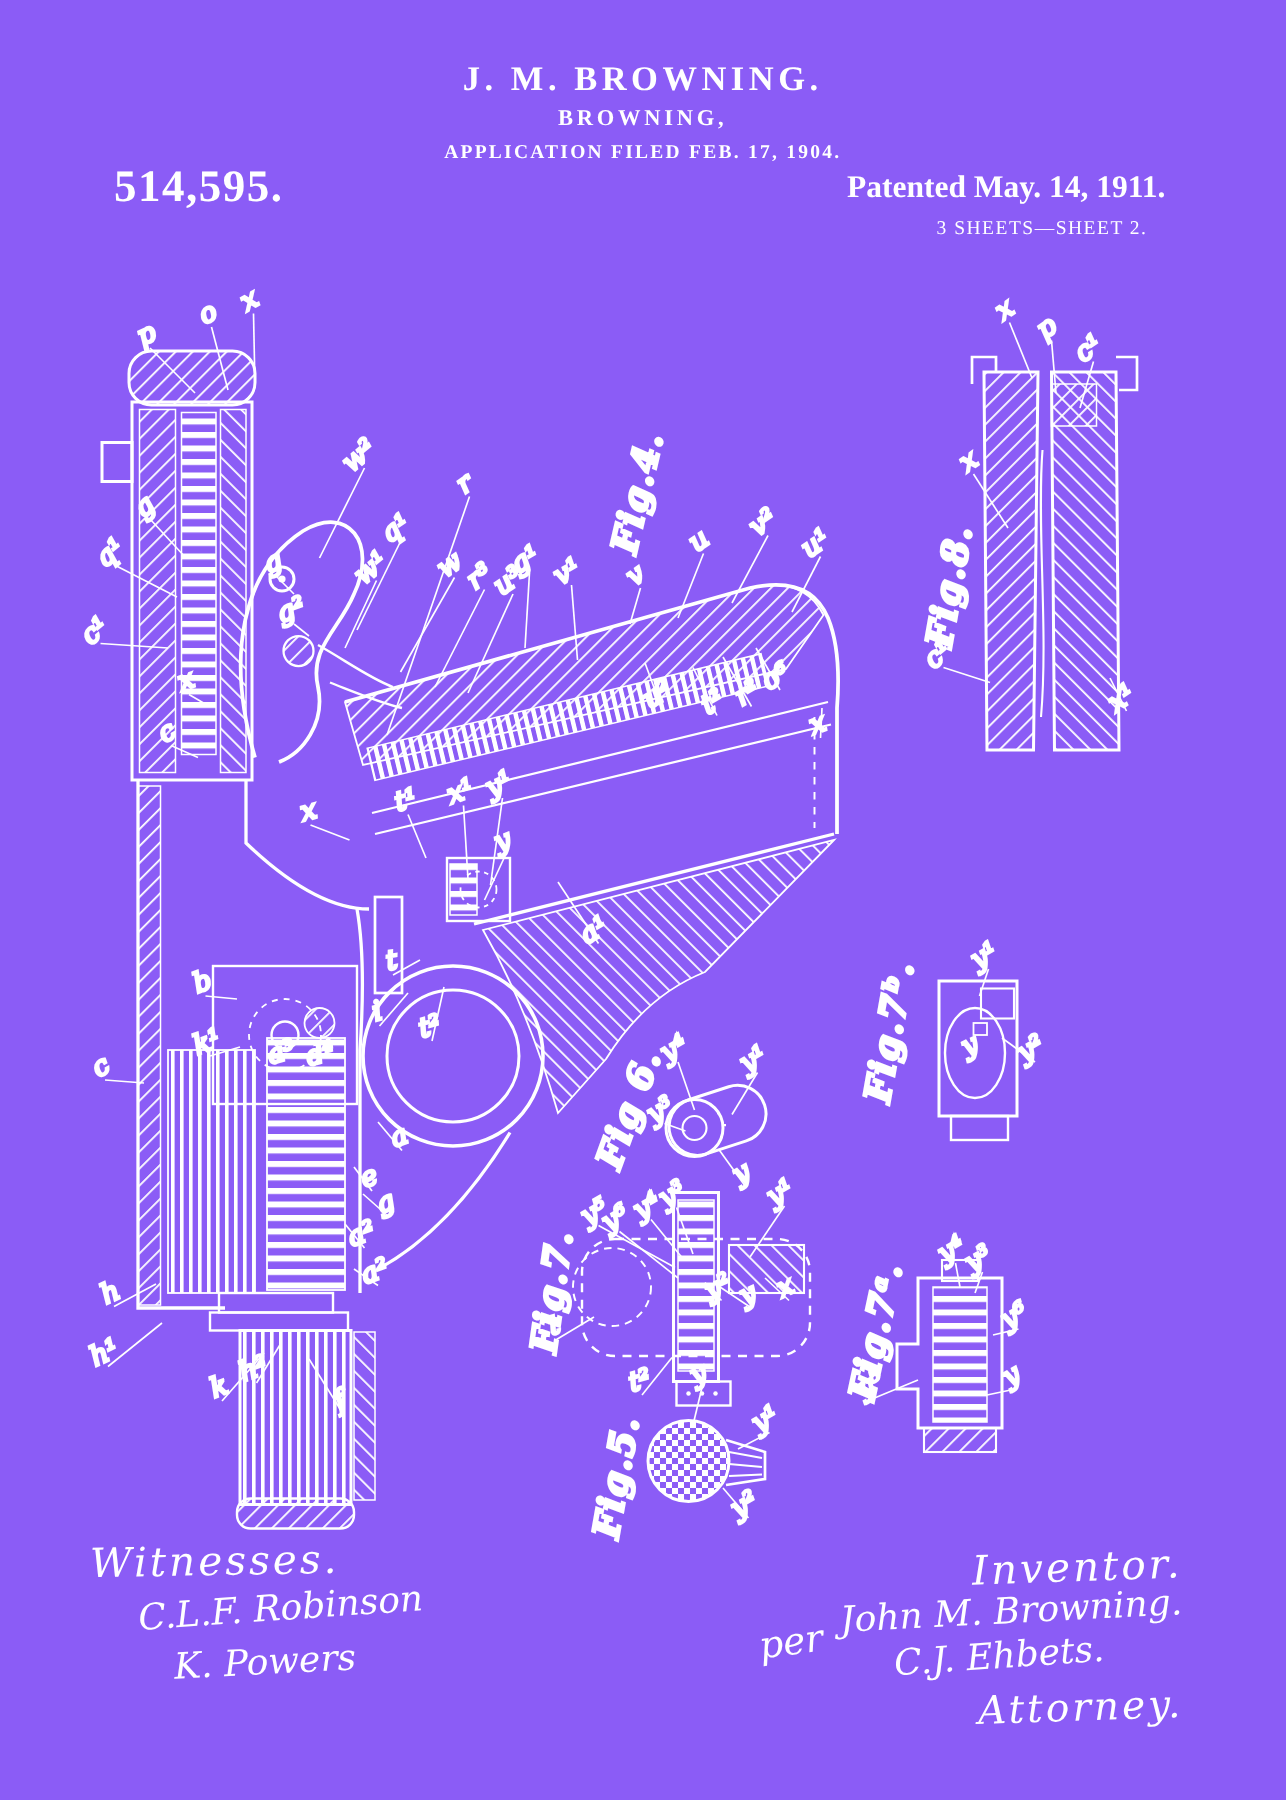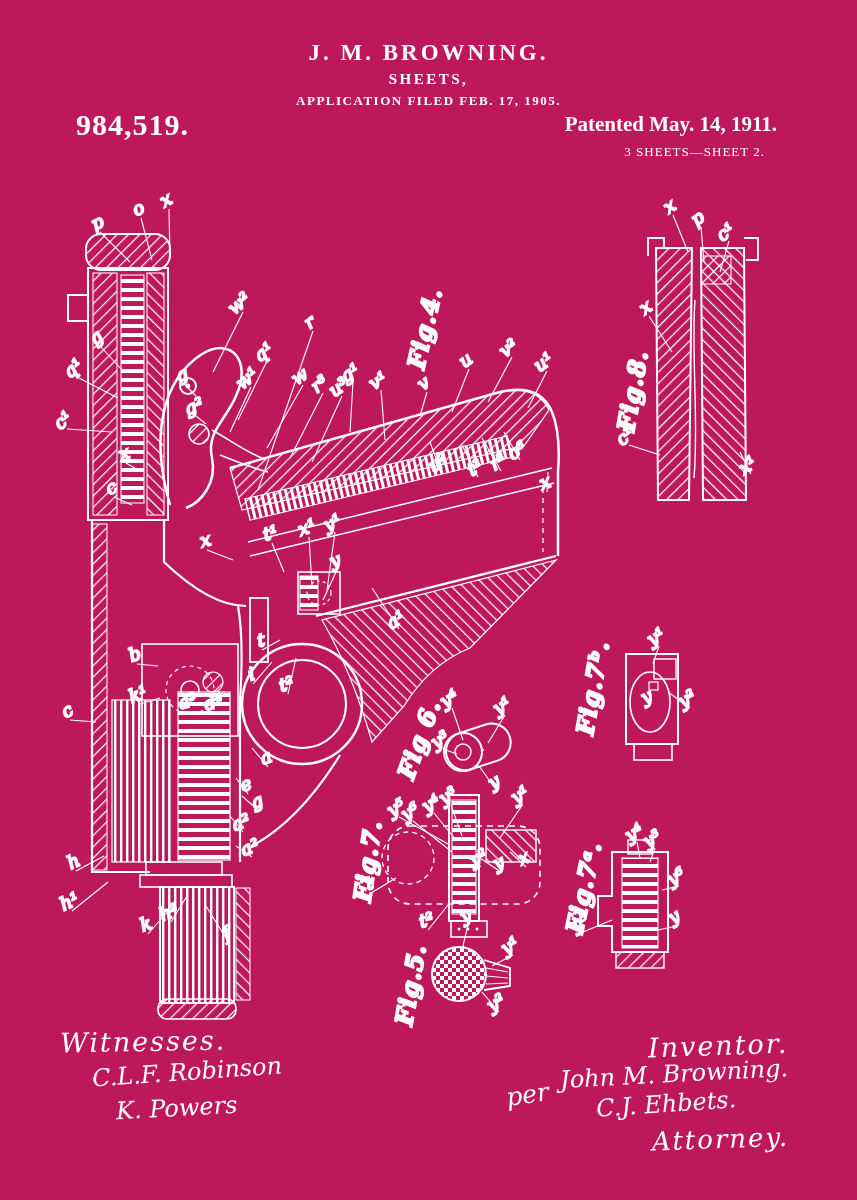--- a/index.html
+++ b/index.html
@@ -1,16 +1,16 @@
 <!DOCTYPE html>
 <html><head>
 <meta charset="utf-8">
 <style>
   html,body{margin:0;padding:0;background:#000;}
-  .sheet{position:relative;width:857px;height:1200px;background:#be185d;color:#fff;
+  .sheet{position:relative;width:857px;height:1200px;background:#8b5cf6;color:#fff;
          font-family:"Liberation Serif",serif;overflow:hidden;}
   .hdr{position:absolute;left:0;right:0;text-align:center;font-weight:bold;white-space:nowrap;}
   .hdr-inventor{top:40px;font-size:23px;letter-spacing:3px;}
   .hdr-title{top:71px;font-size:15px;letter-spacing:2.5px;}
   .hdr-app{top:93px;font-size:13px;letter-spacing:1.5px;}
   .patent-number{position:absolute;left:76px;top:108px;font-size:30px;font-weight:bold;letter-spacing:1px;}
   .patented{position:absolute;right:80px;top:112px;font-size:21px;font-weight:bold;}
   .sheet-info{position:absolute;right:92px;top:144px;font-size:13px;font-weight:normal;letter-spacing:1px;}
   .sig{position:absolute;font-family:"DejaVu Serif",serif;font-style:italic;white-space:nowrap;}
   .sig-witnesses{left:60px;top:1026px;font-size:27px;letter-spacing:2px;transform:rotate(-1deg);}
@@ -25,24 +25,24 @@
   .part-label{font:italic 18px "DejaVu Serif",serif;fill:#fff;text-anchor:middle;}
   .figure-label{font:italic bold 24px "DejaVu Serif",serif;fill:#fff;text-anchor:middle;letter-spacing:1px;}
   .leader{stroke:#fff;stroke-width:1.1;fill:none;}
 </style>
 </head>
 <body>
 
 <div class="sheet">
 
   <div class="hdr hdr-inventor">J. M. BROWNING.</div>
-  <div class="hdr hdr-title">SHEETS,</div>
-  <div class="hdr hdr-app">APPLICATION FILED FEB. 17, 1905.</div>
-
-  <div class="patent-number">984,519.</div>
+  <div class="hdr hdr-title">BROWNING,</div>
+  <div class="hdr hdr-app">APPLICATION FILED FEB. 17, 1904.</div>
+
+  <div class="patent-number">514,595.</div>
   <div class="patented">Patented May. 14, 1911.</div>
   <div class="sheet-info">3 SHEETS—SHEET 2.</div>
 
   <svg id="drawing" width="857" height="1200" viewBox="0 0 857 1200">
     <defs>
       <pattern id="h1" width="8" height="8" patternUnits="userSpaceOnUse" patternTransform="rotate(45)">
         <line x1="0" y1="0" x2="0" y2="8" stroke="#fff" stroke-width="2.4"></line>
       </pattern>
       <pattern id="h2" width="8" height="8" patternUnits="userSpaceOnUse" patternTransform="rotate(-45)">
         <line x1="0" y1="0" x2="0" y2="8" stroke="#fff" stroke-width="2.4"></line>

